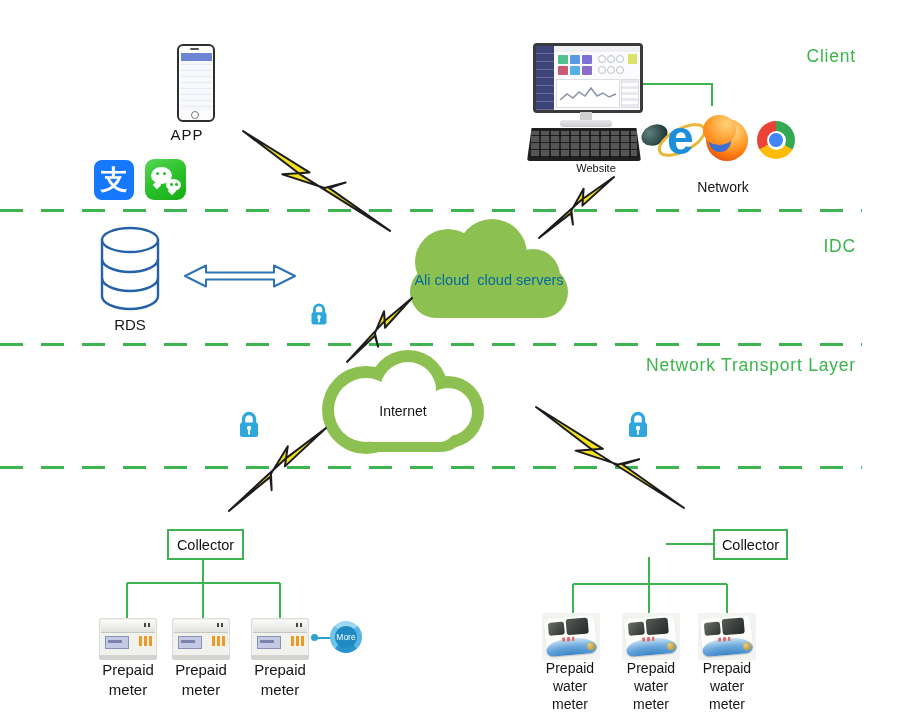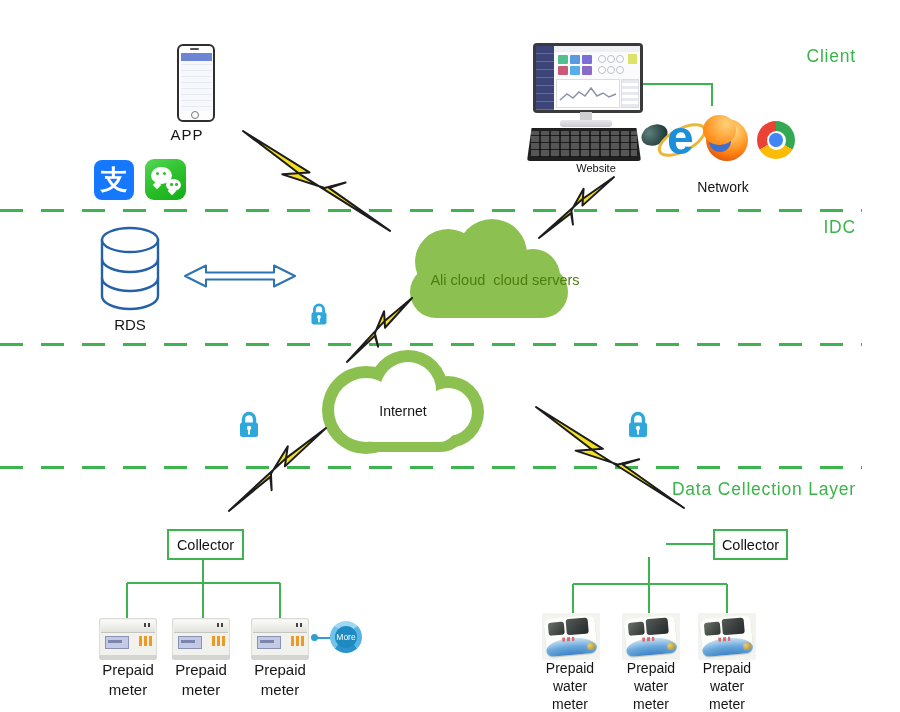--- a/index.html
+++ b/index.html
@@ -111,22 +111,22 @@
 </head>
 <body>
 
 <div id="canvas">
 
   <div class="dash" style="top:209px"></div>
   <div class="dash" style="top:343px"></div>
   <div class="dash" style="top:466px"></div>
 
   <div class="layer-label" style="top:46px">Client</div>
-  <div class="layer-label" style="top:217px">IDC</div>
-  <div class="layer-label" style="top:479px">Data Cellection Layer</div>
+  <div class="layer-label" style="top:236px">IDC</div>
+  <div class="layer-label" style="top:355px">Network Transport Layer</div>
 
   <svg class="overlay" width="900" height="712" viewBox="0 0 900 712">
 
     <g stroke="#3eb450" stroke-width="2" fill="none">
       <path d="M641 84 H712 V106"></path>
       <path d="M203 556 V618 M127 583 H280 M127 583 V618 M280 583 V618"></path>
       <path d="M649 557 V613 M573 584 H727 M573 584 V613 M727 584 V613 M666 544 H713"></path>
     </g>
 
     <polygon points="185,276 206,265.5 206,272.5 274,272.5 274,265.5 295,276 274,286.5 274,279.5 206,279.5 206,286.5" fill="#ffffff" stroke="#2e74b5" stroke-width="2" stroke-linejoin="round"></polygon>
@@ -162,21 +162,21 @@
 
     <g fill="#f3e11f" stroke="#1c1c1c" stroke-width="2" stroke-linejoin="round">
       <polygon transform="translate(243,131) rotate(34.2) scale(1.778,1.25)" points="0,0 44,-2.5 32,11 56,1 64,-12 58,-1 100,0 40,3" vector-effect="non-scaling-stroke"></polygon>
       <polygon transform="translate(614,177) rotate(140.9) scale(0.967,0.92)" points="0,0 44,-2.5 32,11 56,1 64,-12 58,-1 100,0 40,3" vector-effect="non-scaling-stroke"></polygon>
       <polygon transform="translate(412,298) rotate(135.5) scale(0.912,0.92)" points="0,0 44,-2.5 32,11 56,1 64,-12 58,-1 100,0 40,3" vector-effect="non-scaling-stroke"></polygon>
       <polygon transform="translate(326,428) rotate(139.5) scale(1.277,1.0)" points="0,0 44,-2.5 32,11 56,1 64,-12 58,-1 100,0 40,3" vector-effect="non-scaling-stroke"></polygon>
       <polygon transform="translate(536,407) rotate(34.3) scale(1.792,1.25)" points="0,0 44,-2.5 32,11 56,1 64,-12 58,-1 100,0 40,3" vector-effect="non-scaling-stroke"></polygon>
     </g>
   </svg>
 
-  <div class="lbl pre" style="left:428px;top:272px;width:154px;font-size:14.5px;color:#4d7c0f">Ali cloud  cloud servers</div>
+  <div class="lbl pre" style="left:412px;top:272px;width:154px;font-size:14.5px;color:#0369a1">Ali cloud  cloud servers</div>
   <div class="lbl" style="left:348px;top:403px;width:110px;font-size:14px">Internet</div>
 
   <div class="abs phone">
     <div class="speaker"></div>
     <div class="scr">
       <div class="scr-head"></div>
     </div>
     <div class="home"></div>
   </div>
   <div class="lbl" style="left:164px;top:126px;width:46px;font-size:15px;letter-spacing:1px">APP</div>

